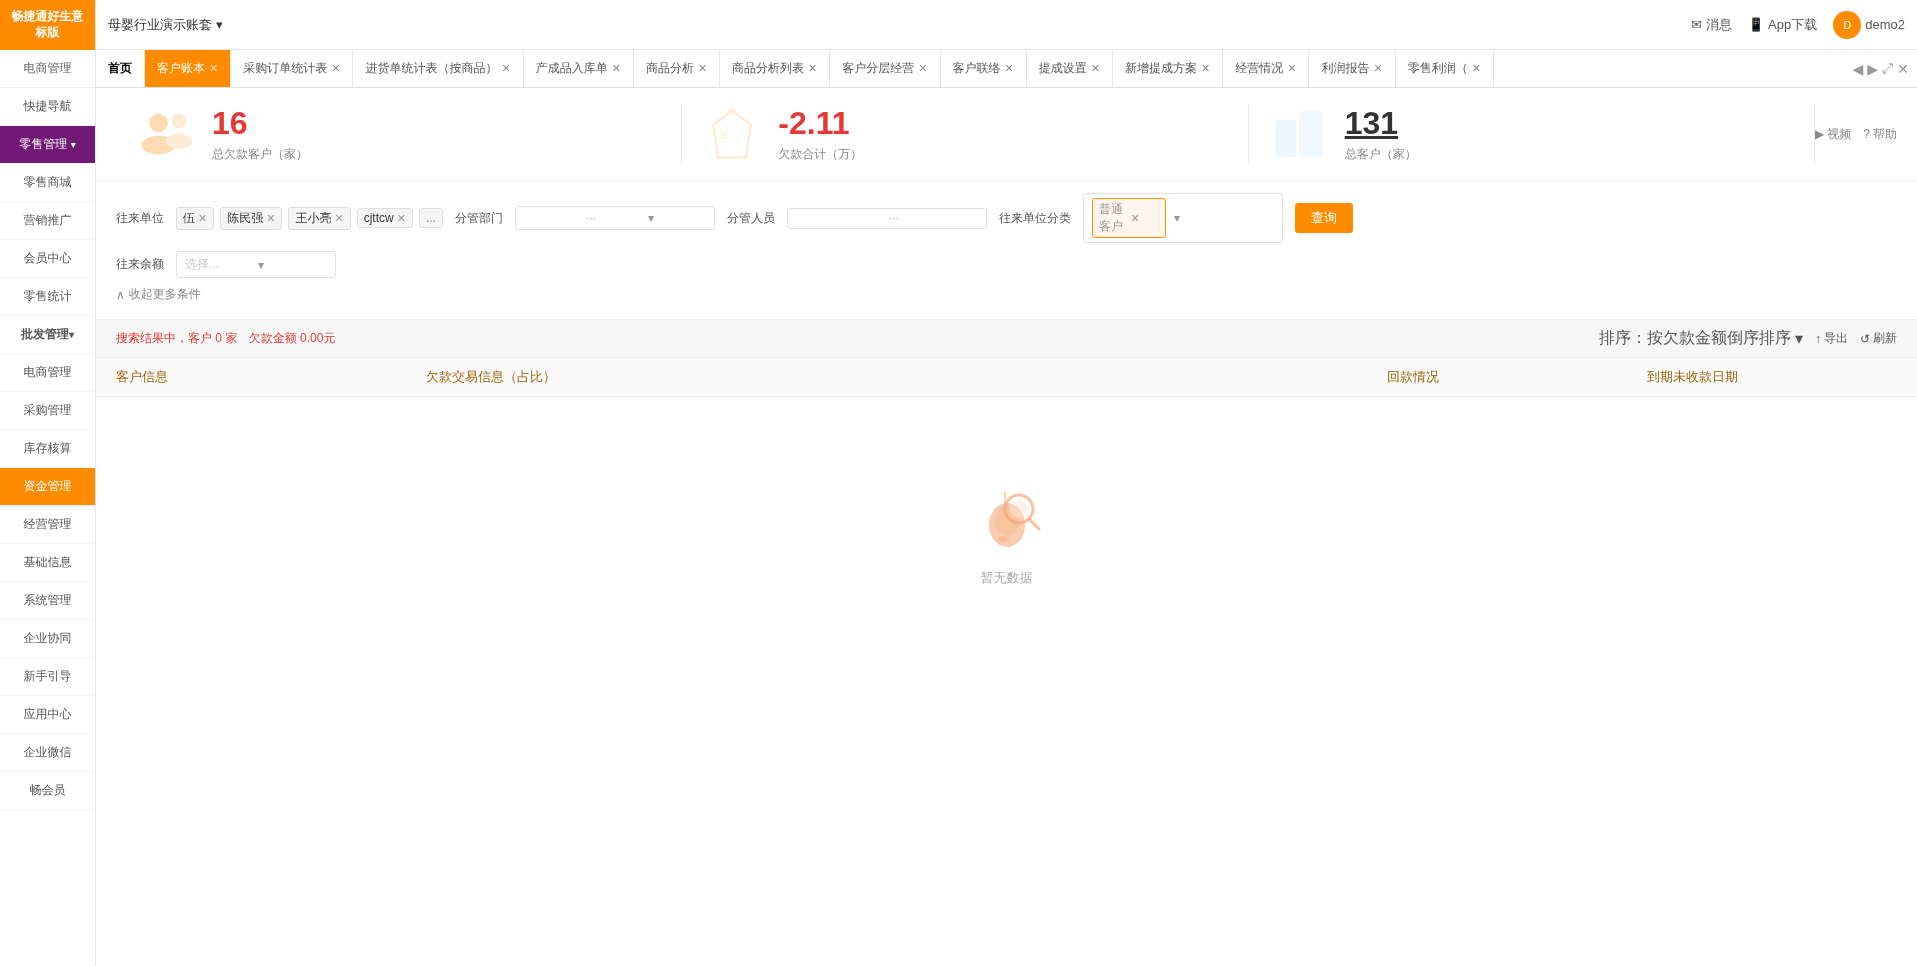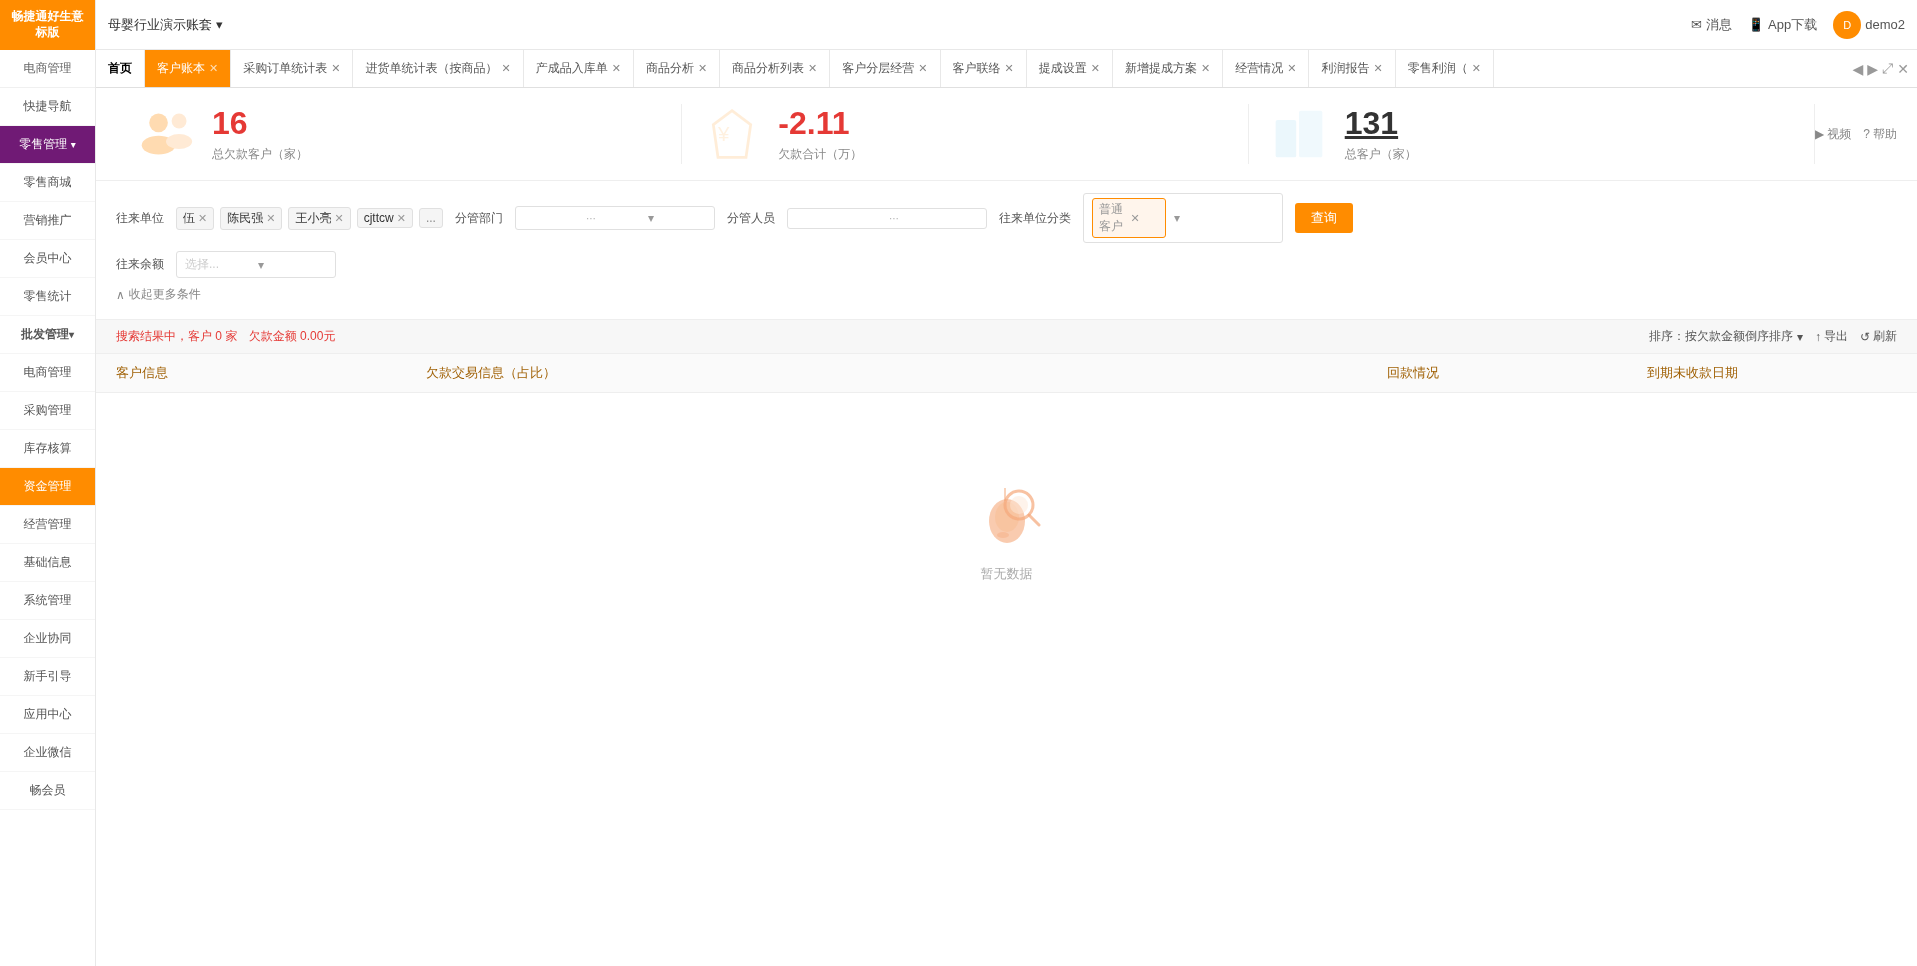--- a/index.html
+++ b/index.html
@@ -64,21 +64,21 @@
     .filter-dropdown span { flex: 1; font-size: 12px; color: #999; }
     .query-btn { background: #ff8c00; color: #fff; border: none; border-radius: 3px; padding: 6px 16px; font-size: 13px; cursor: pointer; }
     .collapse-btn { display: flex; align-items: center; gap: 4px; font-size: 12px; color: #888; cursor: pointer; margin: 4px auto; }
 
     
     .results-bar { background: #f7f7f7; padding: 8px 20px; display: flex; align-items: center; justify-content: space-between; border-bottom: 1px solid #eee; flex-shrink: 0; }
     .results-info { font-size: 12px; color: #555; }
     .results-info span { color: #e53935; }
     .results-actions { display: flex; align-items: center; gap: 12px; font-size: 12px; color: #555; }
     .results-actions .action-item { display: flex; align-items: center; gap: 3px; cursor: pointer; }
-    .sort-select { display: flex; align-items: center; gap: 4px; cursor: pointer; font-size: 12px; }
+    .sort-select { display: flex; align-items: center; gap: 4px; cursor: pointer; font-size: 16px; }
 
     
     .table-wrapper { flex: 1; background: #fff; }
     .table-header { display: grid; grid-template-columns: 300px 1fr 250px 250px; background: #fafafa; border-bottom: 1px solid #eee; padding: 10px 20px; gap: 10px; }
     .table-header .col { font-size: 13px; color: #a16207; font-weight: 500; }
 
     
     .empty-state { display: flex; flex-direction: column; align-items: center; justify-content: center; padding: 80px 20px; }
     .empty-icon { width: 80px; height: 80px; margin-bottom: 12px; }
     .empty-text { font-size: 13px; color: #aaa; }

